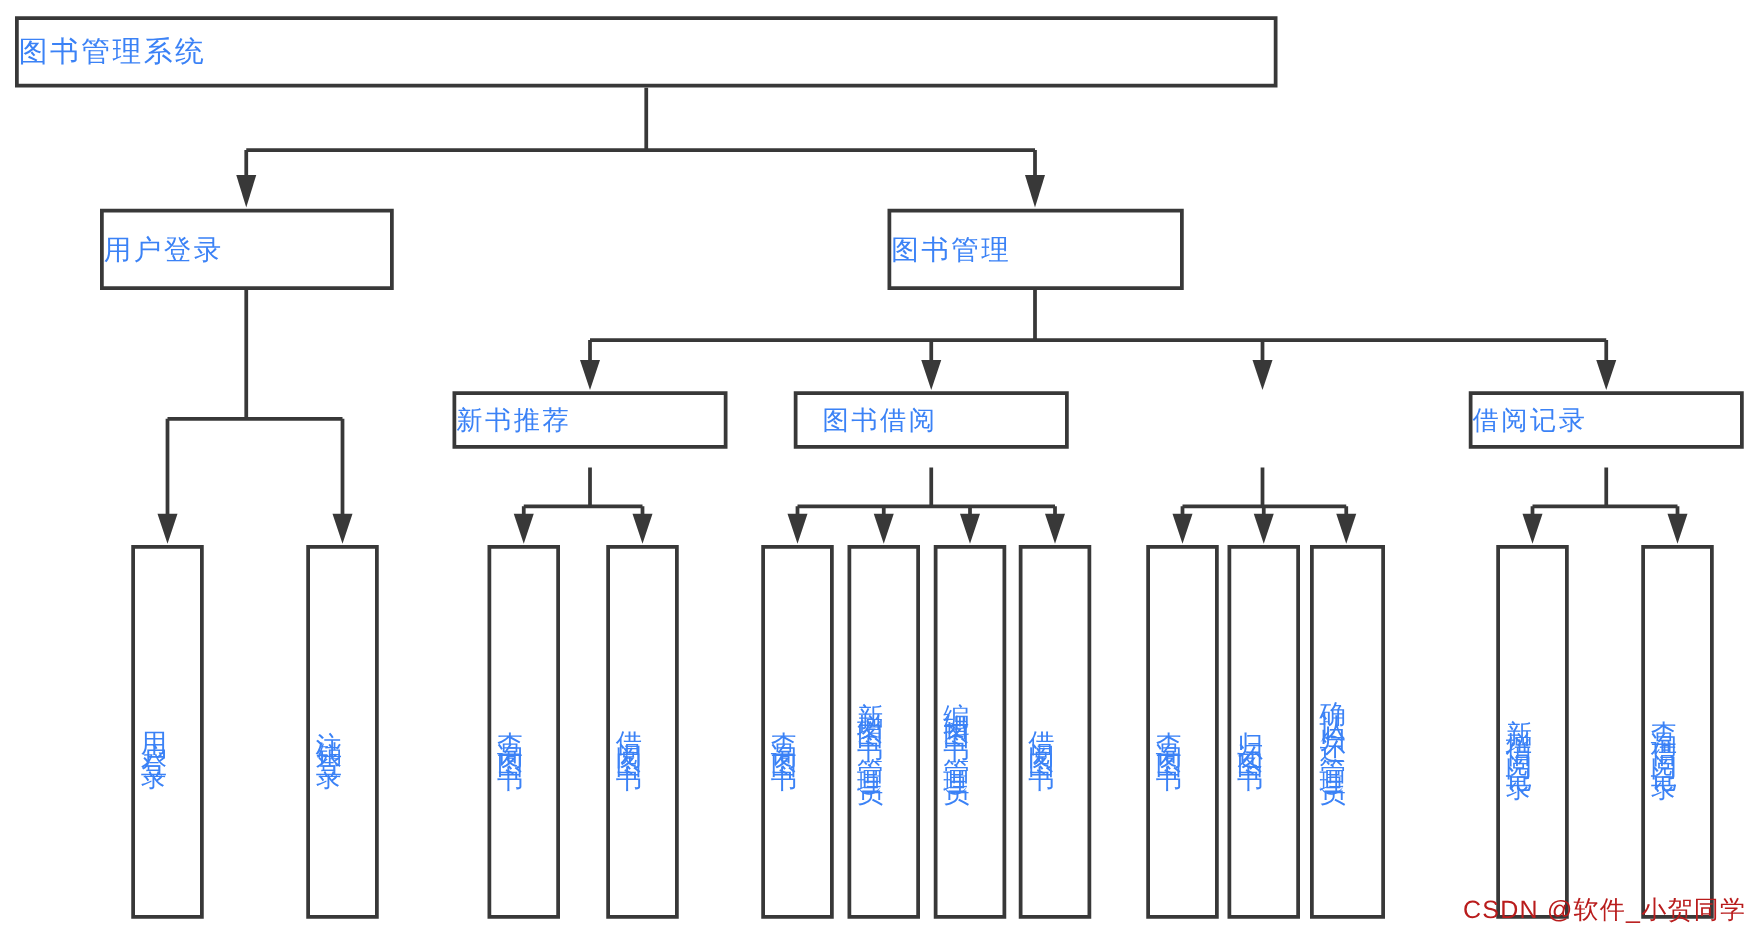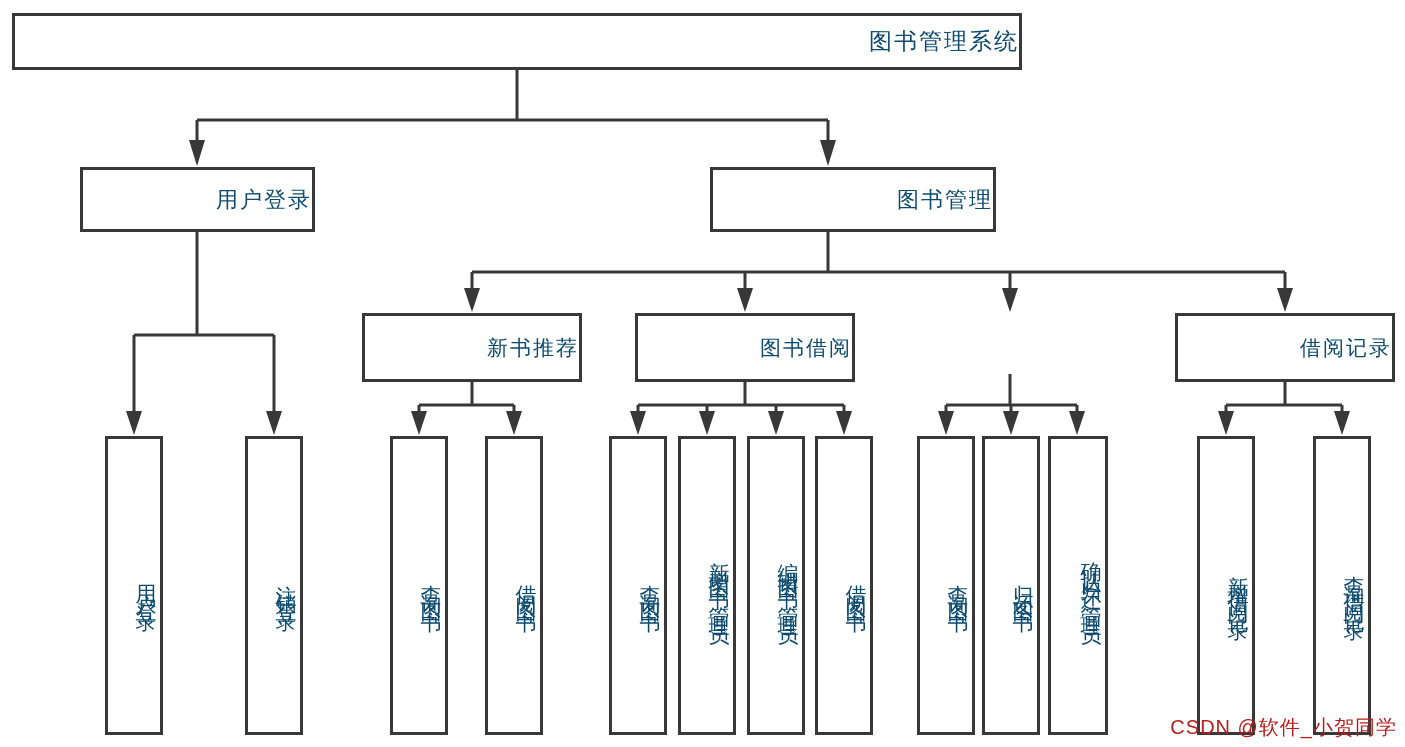--- a/index.html
+++ b/index.html
@@ -16,30 +16,30 @@
     left: 0; top: 0;
     width: 1405px; height: 747px;
   }
   .box {
     position: absolute;
     box-sizing: border-box;
     border: 3px solid #383838;
     background: #ffffff;
     display: flex;
     align-items: center;
-    justify-content: flex-end;
-    color: #0c4a6e;
+    justify-content: flex-start;
+    color: #3b82f6;
   }
   .box .lbl {
     white-space: nowrap;
     letter-spacing: 2px;
   }
   .root-box   { left: 12px;  top: 13px;  width: 1010px; height: 57px; font-size: 23px; }
   .l2-box     { height: 65px; top: 167px; font-size: 22px; }
-  .l3-box     { height: 69px; top: 313px; width: 220px; font-size: 21px; font-family: Liberation Mono, monospace; }
+  .l3-box     { height: 46px; top: 313px; width: 220px; font-size: 21px; font-family: Liberation Mono, monospace; }
   .leaf-box   { top: 436px; width: 58px; height: 299px; font-size: 21px; }
   .leaf-box .lbl {
     writing-mode: vertical-rl;
     text-orientation: mixed;
     letter-spacing: 9px;
     white-space: nowrap;
   }
   .watermark {
     position: absolute;
     right: 8px;
@@ -97,28 +97,28 @@
     </g>
   </svg>
 
   <div class="box root-box">
     <span class="lbl">图书管理系统</span>
   </div>
 
   <div class="box l2-box" style="left:80px; width:235px;">
     <span class="lbl">用户登录</span>
   </div>
-  <div class="box l2-box" style="left:710px; width:286px;">
+  <div class="box l2-box" style="left:710px; width:237px;">
     <span class="lbl">图书管理</span>
   </div>
 
   <div class="box l3-box" style="left:362px;">
     <span class="lbl">新书推荐</span>
   </div>
-  <div class="box l3-box" style="left:635px;">
+  <div class="box l3-box" style="left:635px;padding-left:20px;">
     <span class="lbl">图书借阅</span>
   </div>
   <div class="box l3-box" style="left:1175px;">
     <span class="lbl">借阅记录</span>
   </div>
 
   <div class="box leaf-box" style="left:105px;">
     <span class="lbl">用户登录</span>
   </div>
   <div class="box leaf-box" style="left:245px;">

